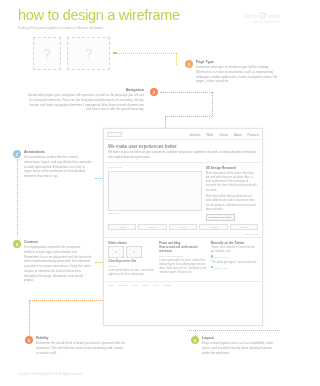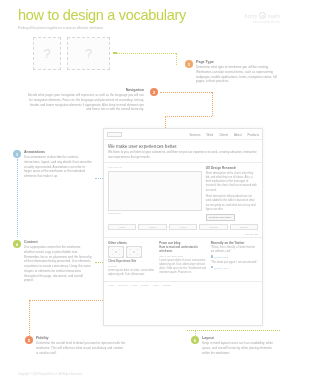--- a/index.html
+++ b/index.html
@@ -133,21 +133,21 @@
 
   
   .copyright { position:absolute; left:18px; bottom:10px; font-size:2.6px; color:#d8d8d8; }
 </style>
 </head>
 <body>
 
 <div class="page">
 
   <div class="header">
-    <div class="title">how to design a vocabulary</div>
+    <div class="title">how to design a wireframe</div>
     <div class="subtitle">Putting all the pieces together to create an effective wireframe.</div>
     <div class="brand">
       <span class="brand-txt">fuzzy</span>
       <span class="brand-mark">●</span>
       <span class="brand-txt">math</span>
     </div>
     <div class="brand-url">www.fuzzymath.com</div>
   </div>
 
   <div class="qbox" id="qbox-1">?</div>

